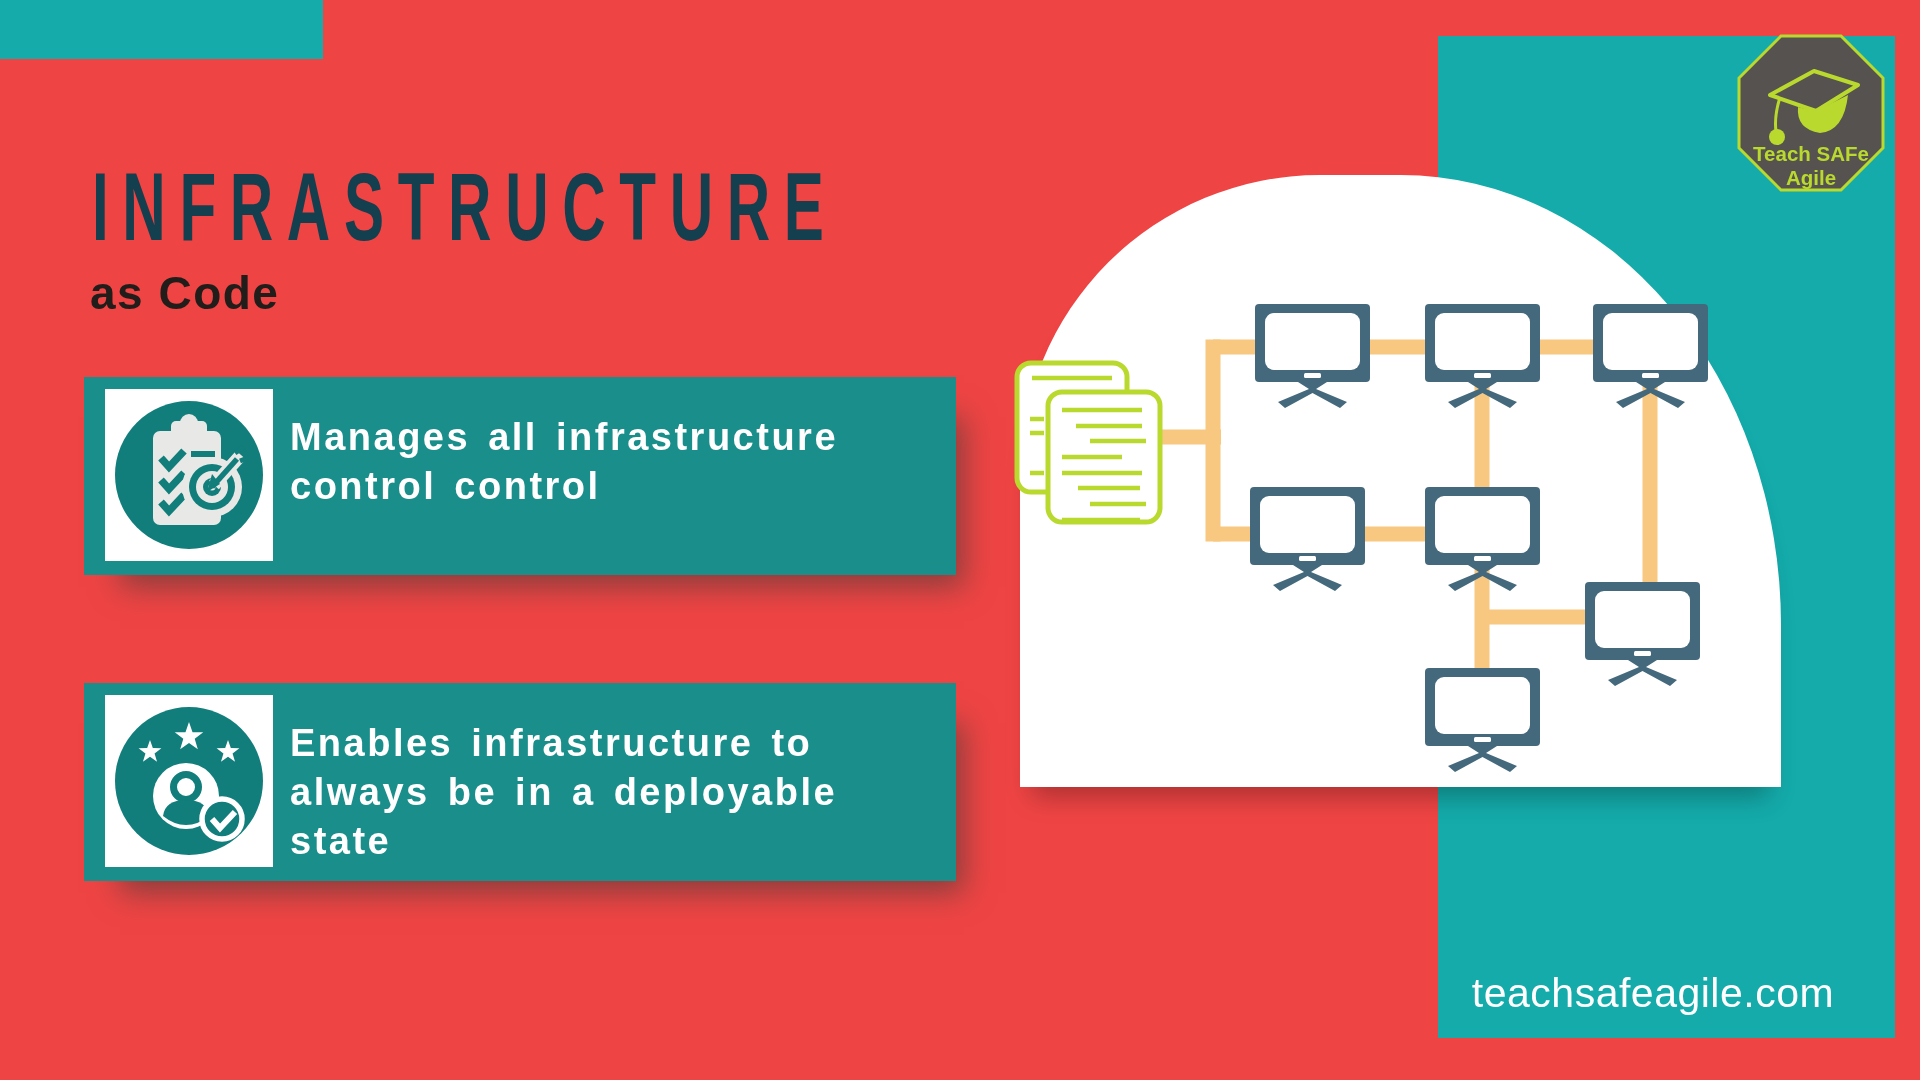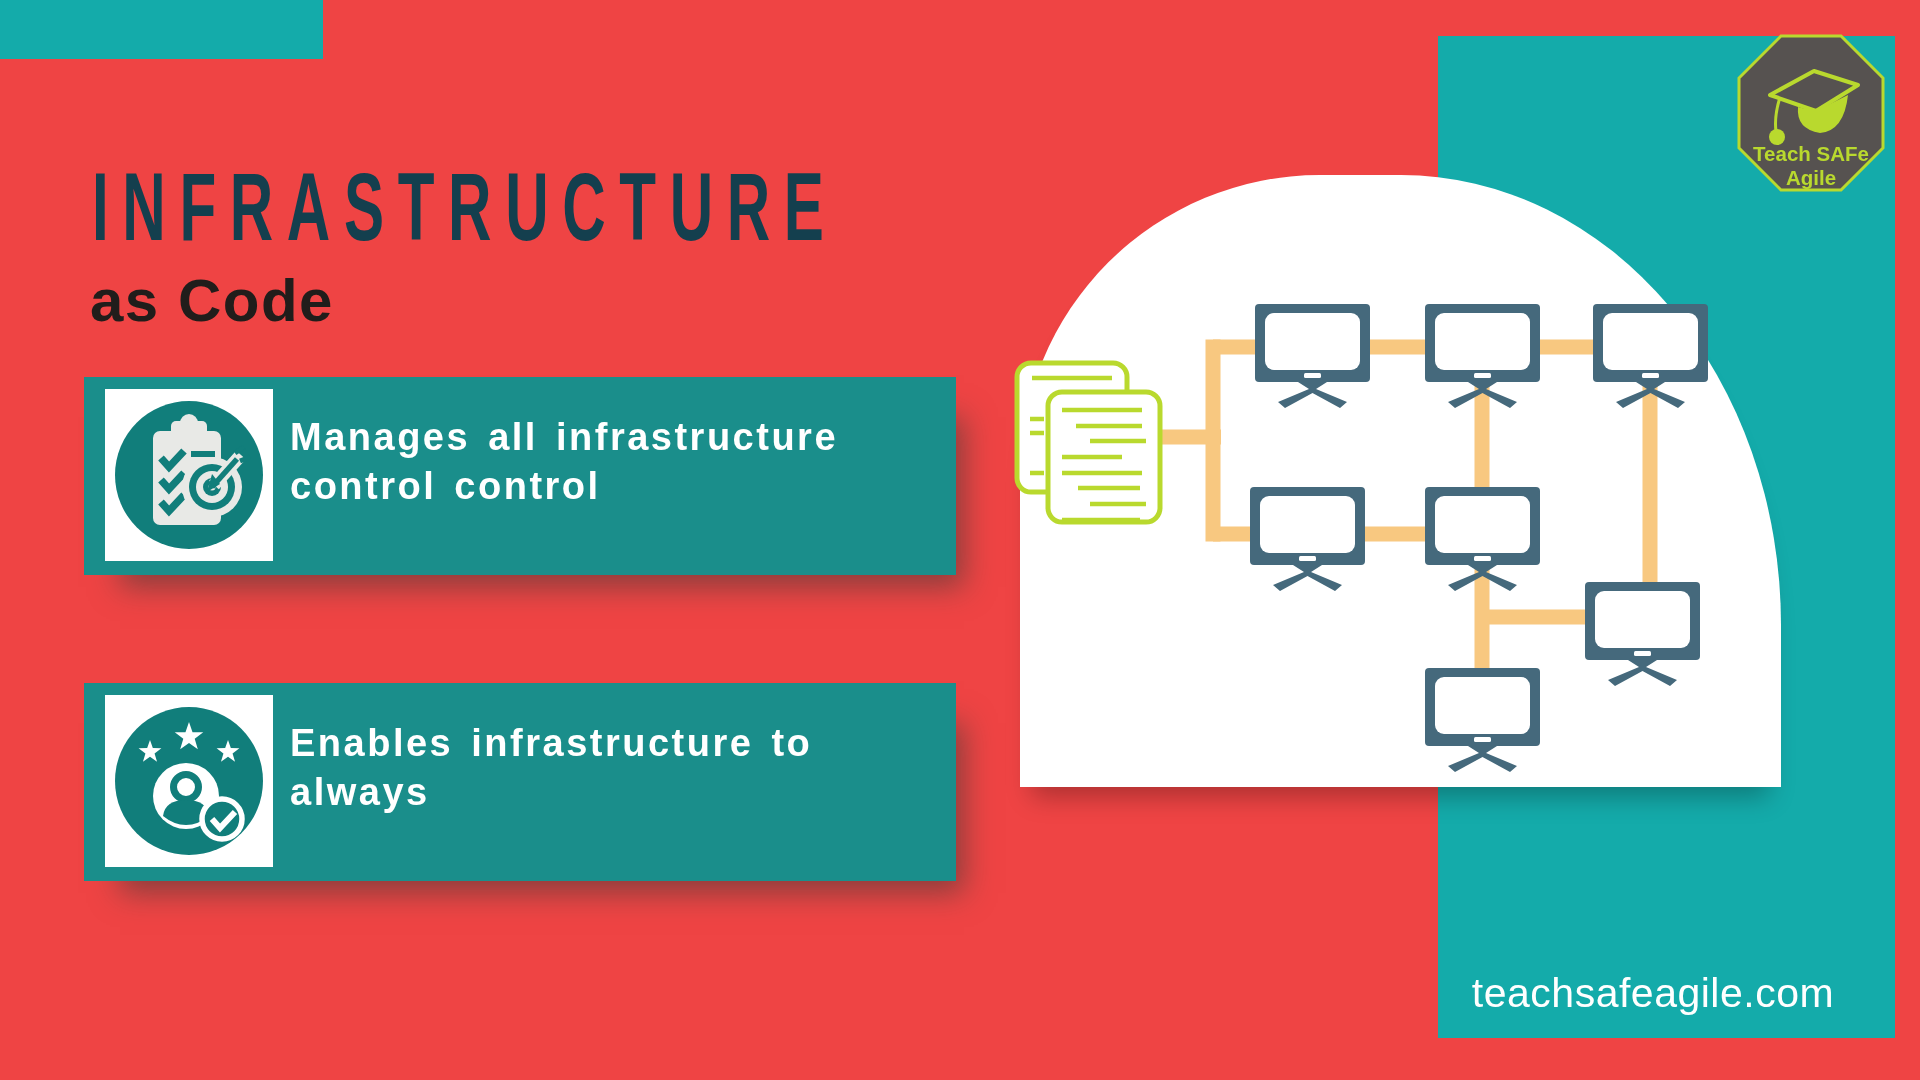--- a/index.html
+++ b/index.html
@@ -9,21 +9,21 @@
   }
   *{margin:0;padding:0;box-sizing:border-box;}
   html,body{background:#e9e9e9;font-family:"Liberation Sans", sans-serif;}
   .canvas{position:relative;width:1920px;height:1080px;background:#ef4444;overflow:hidden;margin:0 auto;}
 
   .top-accent{position:absolute;left:0;top:0;width:323px;height:59px;background:var(--teal-bright);}
 
   .title-main{position:absolute;left:92px;top:158px;font-size:97px;font-weight:700;
     color:var(--title-navy);letter-spacing:22px;line-height:1.02;white-space:nowrap;
     transform:scaleX(0.62);transform-origin:left top;}
-  .title-sub{position:absolute;left:90px;top:266px;font-size:60px;font-weight:700;
+  .title-sub{position:absolute;left:90px;top:266px;font-size:46px;font-weight:700;
     color:var(--text-black);letter-spacing:1.5px;white-space:nowrap;}
 
   .info-card{position:absolute;left:84px;width:872px;height:198px;background:var(--teal-card);
     box-shadow:22px 26px 28px -14px rgba(55,58,55,0.55);}
   .card-1{top:377px;}
   .card-2{top:683px;}
   .icon-box{position:absolute;left:21px;top:12px;width:168px;height:172px;background:#ffffff;
     display:flex;align-items:center;justify-content:center;}
   .icon-box svg{width:148px;height:148px;display:block;}
   .card-text{position:absolute;left:206px;top:36px;width:660px;color:#ffffff;
@@ -95,21 +95,22 @@
         <circle cx="71" cy="89" r="33" fill="#ffffff"></circle>
         <circle cx="71" cy="80" r="12.5" stroke="var(--teal-deep)" stroke-width="7" fill="#ffffff"></circle>
         <path d="M48 109 Q50 93 71 93 Q92 93 94 109 Q83 118 71 118 Q59 118 48 109 Z" fill="var(--teal-deep)"></path>
 
         <circle cx="107" cy="112" r="20" fill="var(--teal-deep)" stroke="#ffffff" stroke-width="5.5"></circle>
         <path d="M97 112 l8 9 l15 -16" stroke="#ffffff" stroke-width="6" fill="none"></path>
       </svg>
     </div>
     <div class="card-text">
       <div>Enables infrastructure to</div>
-      <div>always</div>
+      <div>always be in a deployable</div>
+      <div>state</div>
     </div>
   </div>
 
   <div class="side-panel"></div>
   <div class="arch-panel"></div>
 
   <svg class="diagram" viewBox="0 0 790 490">
     <defs>
       <g id="mon">
         <rect x="0" y="0" width="115" height="78" rx="4" fill="var(--slate)"></rect>

